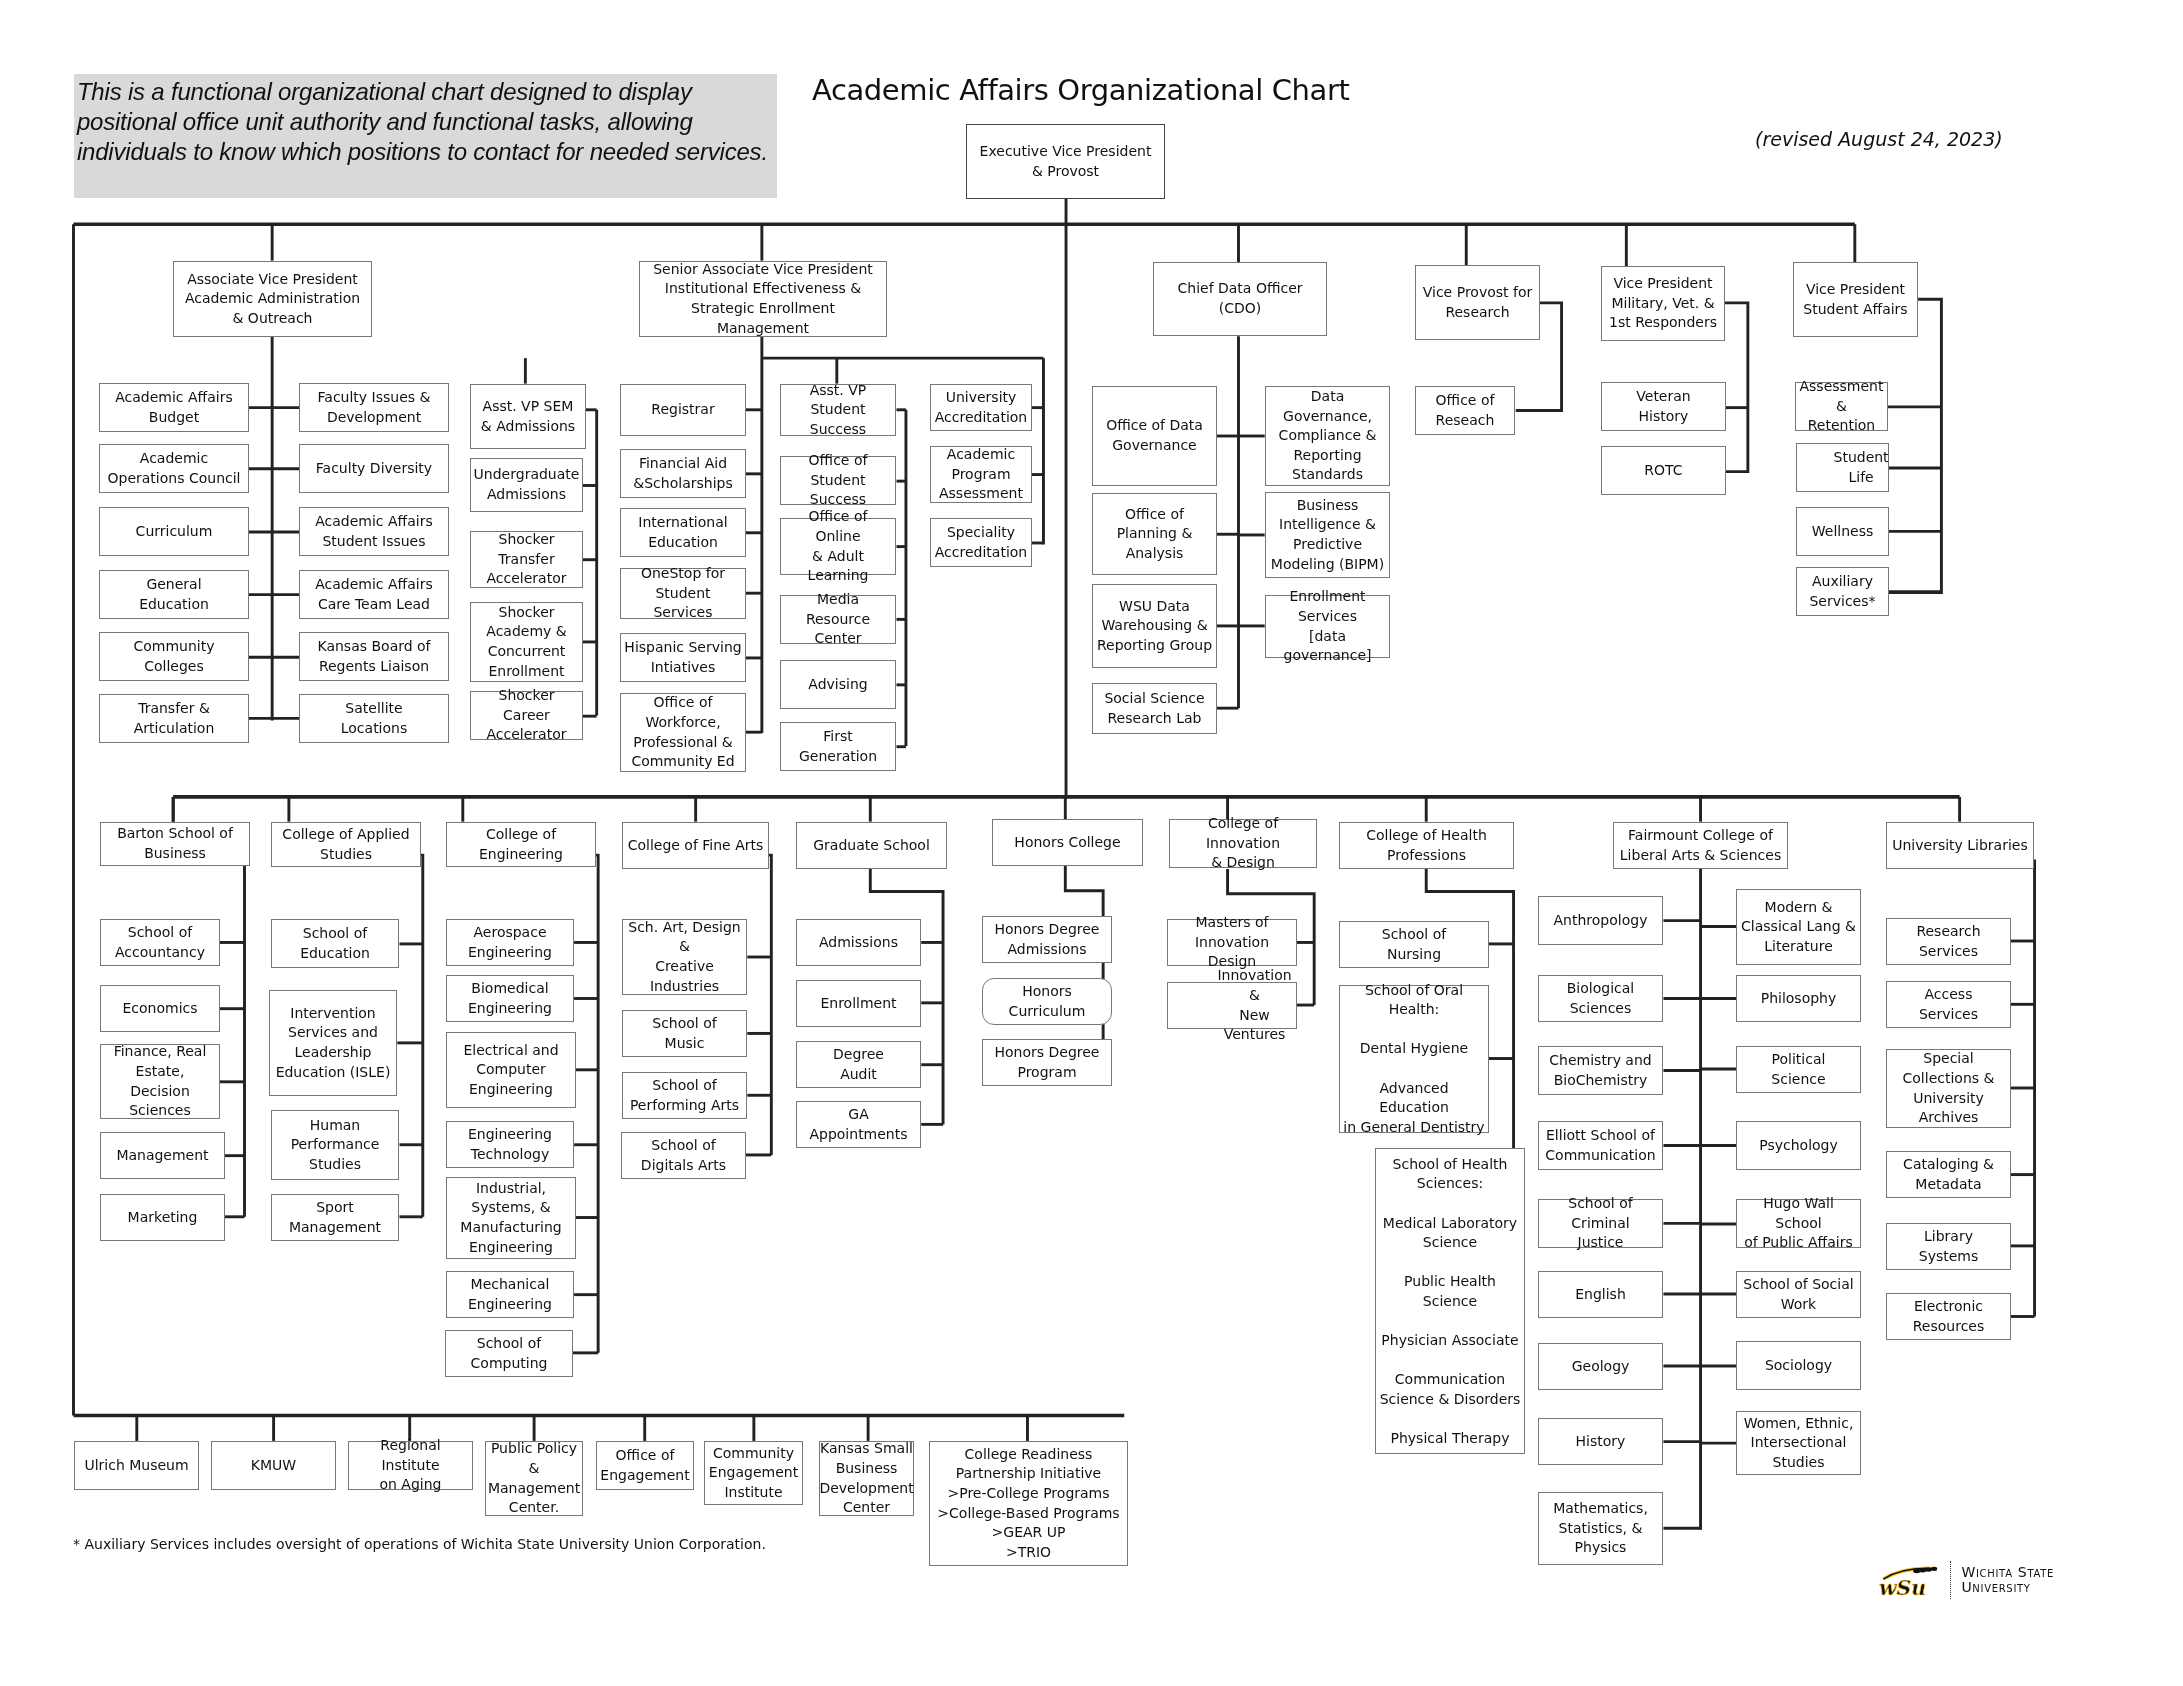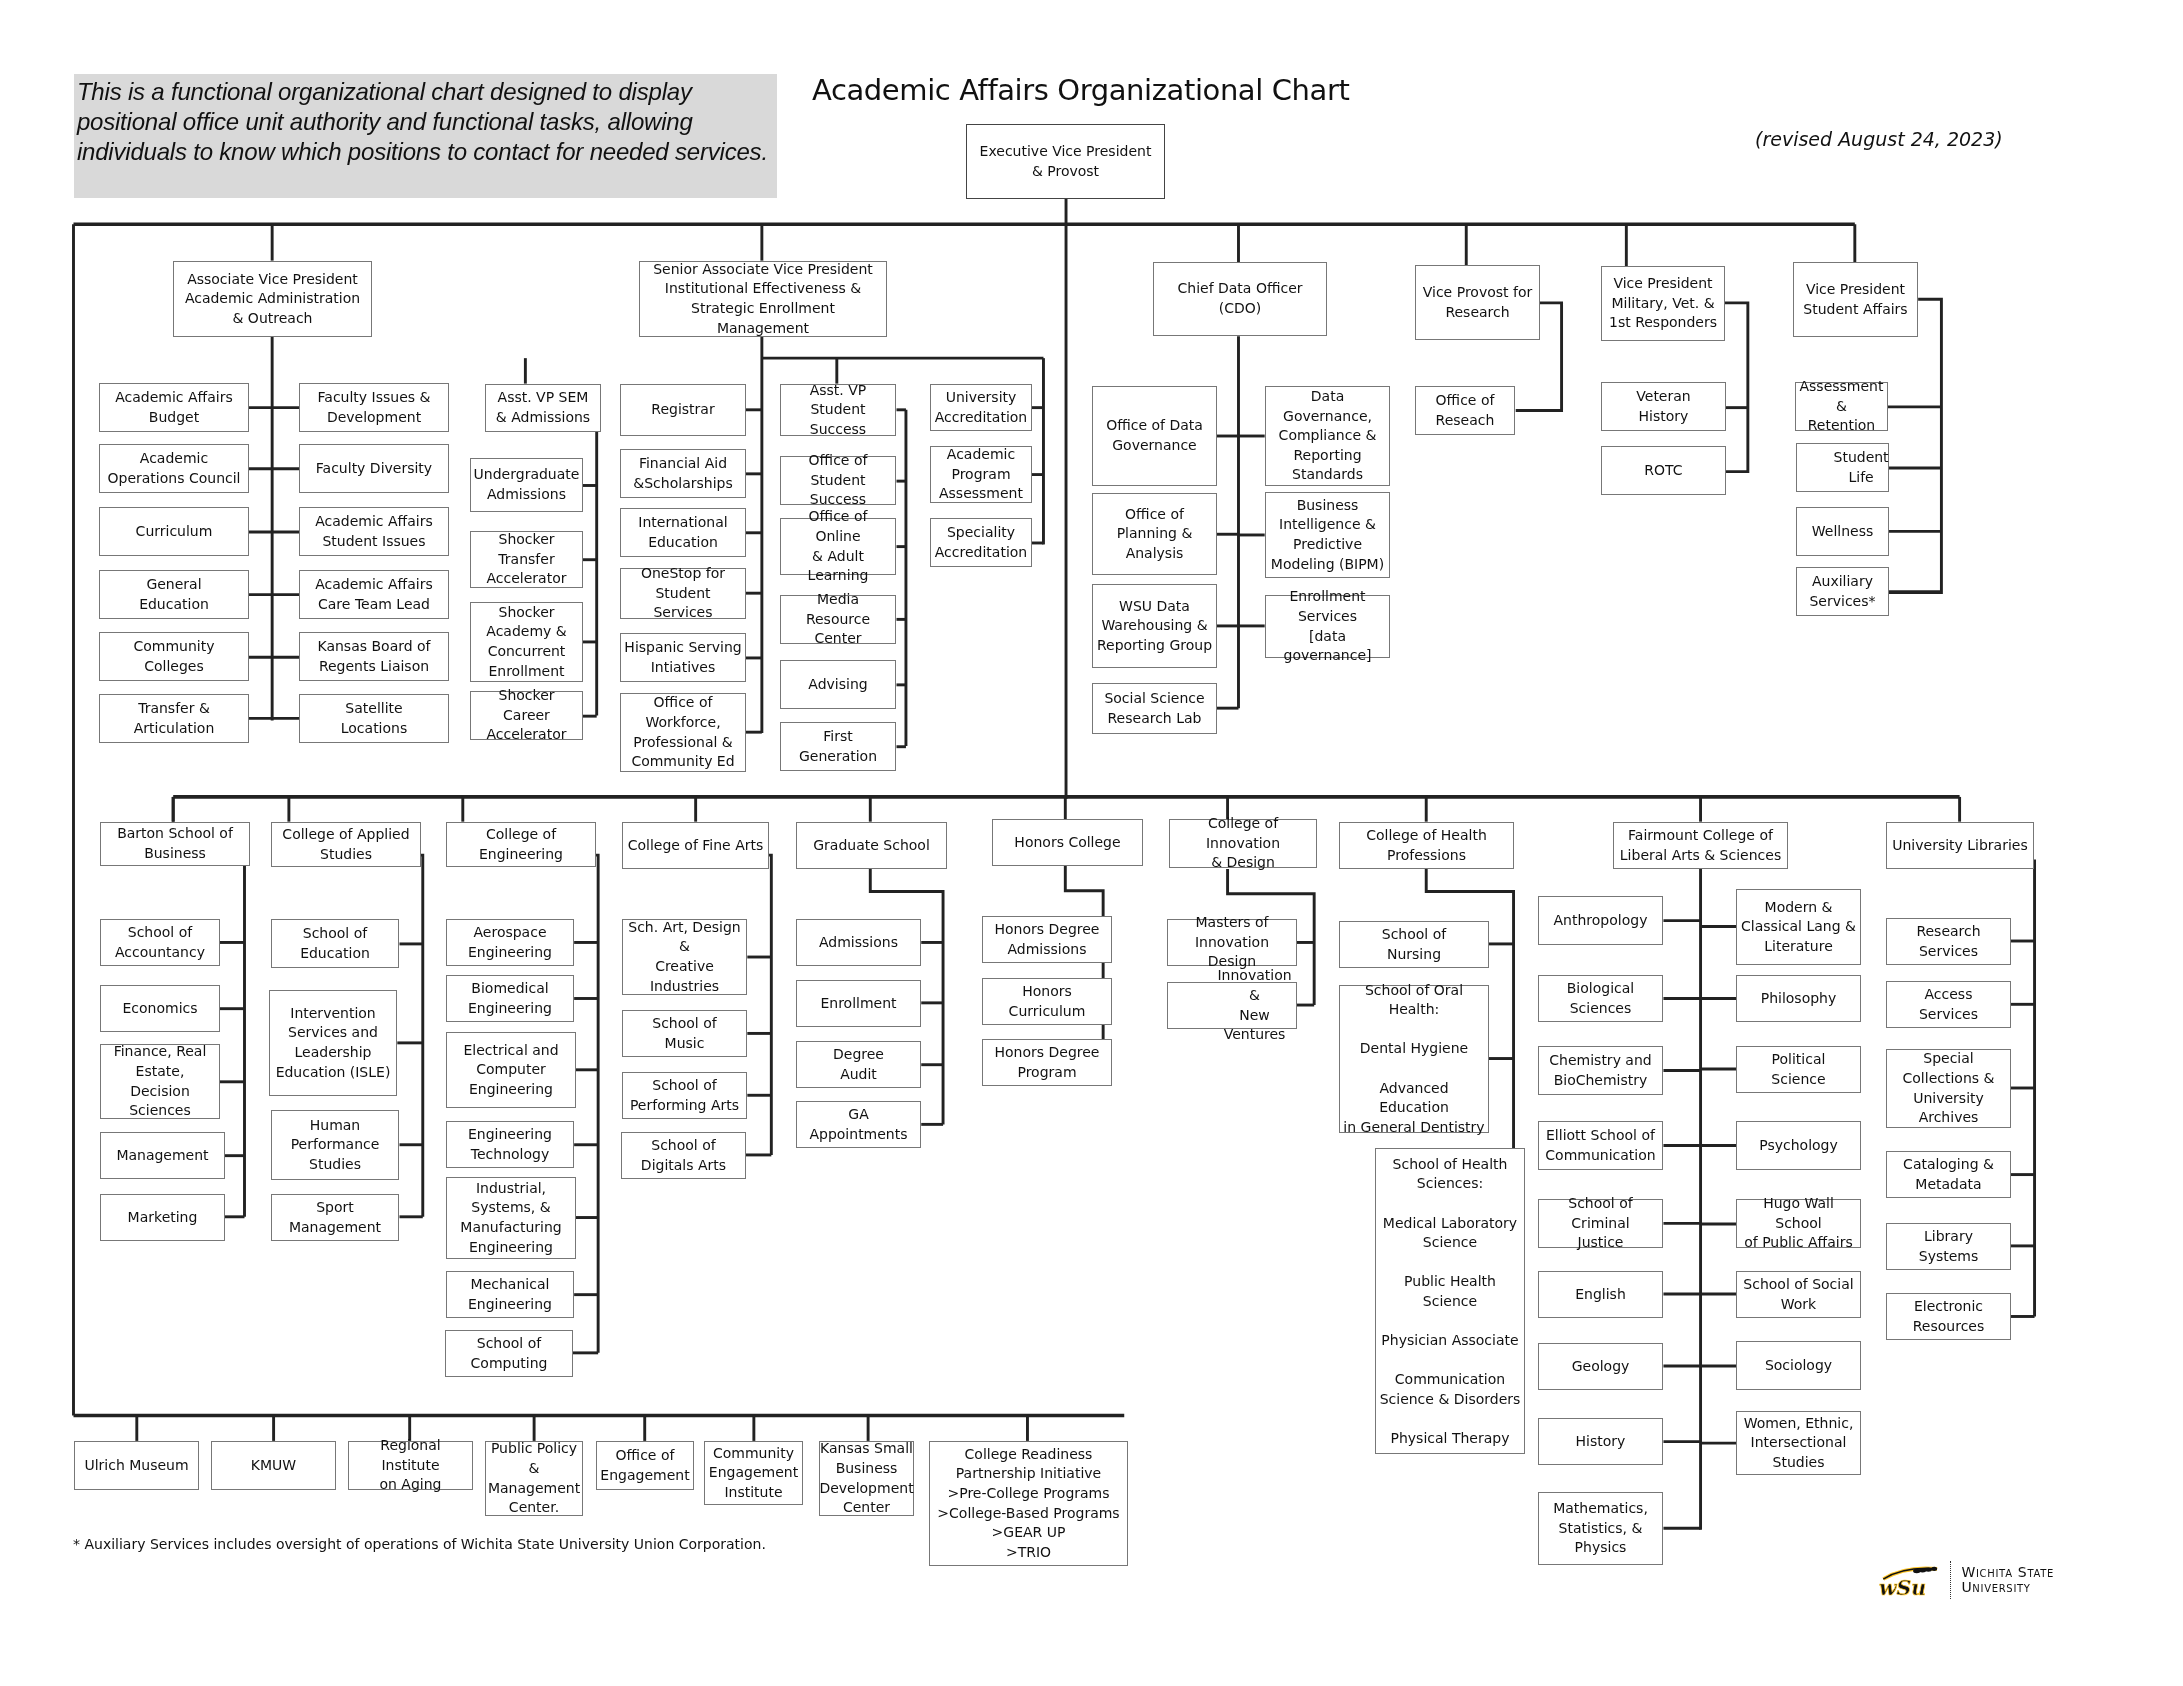--- a/index.html
+++ b/index.html
@@ -196,21 +196,21 @@
 Student Issues</div>
     <div class="box" style="left: 299px; top: 570px; width: 150px; height: 49px;">Academic Affairs
 Care Team Lead</div>
     <div class="box" style="left: 299px; top: 632px; width: 150px; height: 49px;">Kansas Board of
 Regents Liaison</div>
     <div class="box" style="left: 299px; top: 694px; width: 150px; height: 49px;">Satellite
 Locations</div>
     <div class="box" style="left: 639px; top: 261px; width: 248px; height: 76px;">Senior Associate Vice President
 Institutional Effectiveness &amp;
 Strategic Enrollment Management</div>
-    <div class="box" style="left: 470px; top: 384px; width: 116px; height: 48px; margin-left: 15px;">Asst. VP SEM
+    <div class="box" style="left: 470px; top: 384px; width: 116px; height: 65px;">Asst. VP SEM
 &amp; Admissions</div>
     <div class="box" style="left: 470px; top: 458px; width: 113px; height: 54px;">Undergraduate
 Admissions</div>
     <div class="box" style="left: 470px; top: 531px; width: 113px; height: 57px;">Shocker
 Transfer
 Accelerator</div>
     <div class="box" style="left: 470px; top: 602px; width: 113px; height: 80px;">Shocker
 Academy &amp;
 Concurrent
 Enrollment</div>
@@ -341,21 +341,21 @@
 Digitals Arts</div>
     <div class="box" style="left: 796px; top: 822px; width: 151px; height: 47px;">Graduate School</div>
     <div class="box" style="left: 796px; top: 919px; width: 125px; height: 47px;">Admissions</div>
     <div class="box" style="left: 796px; top: 980px; width: 125px; height: 47px;">Enrollment</div>
     <div class="box" style="left: 796px; top: 1041px; width: 125px; height: 47px;">Degree
 Audit</div>
     <div class="box" style="left: 796px; top: 1101px; width: 125px; height: 47px;">GA Appointments</div>
     <div class="box" style="left: 992px; top: 819px; width: 151px; height: 47px;">Honors College</div>
     <div class="box" style="left: 982px; top: 916px; width: 130px; height: 47px;">Honors Degree
 Admissions</div>
-    <div class="box" style="left: 982px; top: 978px; width: 130px; height: 47px;">Honors
+    <div class="box" style="left: 982px; top: 978px; width: 130px; height: 47px; border-radius: 12px;">Honors
 Curriculum</div>
     <div class="box" style="left: 982px; top: 1039px; width: 130px; height: 47px;">Honors Degree
 Program</div>
     <div class="box" style="left: 1169px; top: 819px; width: 148px; height: 49px;">College of Innovation
 &amp; Design</div>
     <div class="box" style="left: 1167px; top: 919px; width: 130px; height: 47px;">Masters of
 Innovation Design</div>
     <div class="box" style="left: 1167px; top: 982px; width: 130px; height: 47px; padding-left: 48px;">Innovation &amp;
 New Ventures</div>
     <div class="box" style="left: 1339px; top: 822px; width: 175px; height: 47px;">College of Health

